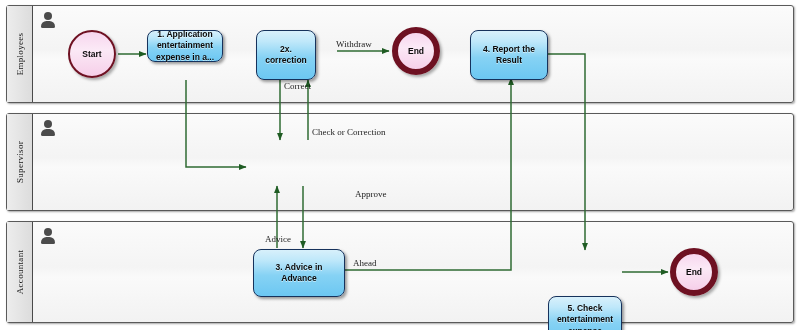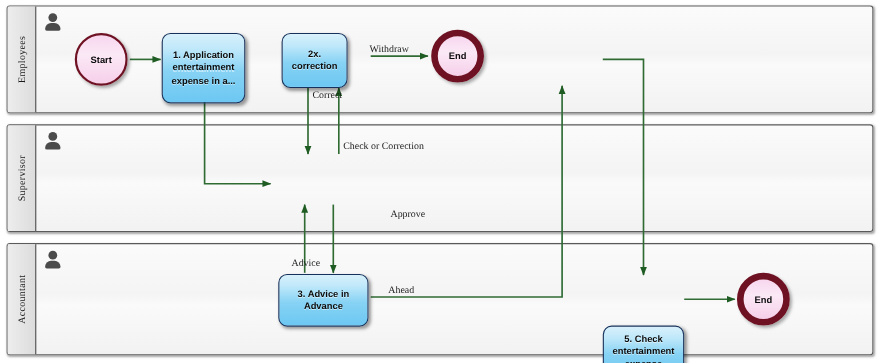--- a/index.html
+++ b/index.html
@@ -171,31 +171,34 @@
   </div>
 
   <div class="event end" style="left:392px;top:27px;width:48px;height:48px;">
     <span>End</span>
   </div>
 
   <div class="event end" style="left:670px;top:248px;width:48px;height:48px;">
     <span>End</span>
   </div>
 
-  <div class="task" style="left:147px;top:30px;width:76px;height:64px;">
+  <div class="task" style="left:147px;top:30px;width:76px;height:32px;">
     <span>1. Application entertainment expense in a...</span>
   </div>
 
   <div class="task" style="left:256px;top:30px;width:60px;height:50px;">
     <span>2x. correction</span>
   </div>
 
-
-
-  <div class="task" style="left:253px;top:249px;width:82px;height:48px;">
+  <div class="task" style="left:470px;top:30px;width:78px;height:50px;">
+    <span>4. Report the Result</span>
+  </div>
+
+
+  <div class="task" style="left:253px;top:249px;width:92px;height:48px;">
     <span>3. Advice in Advance</span>
   </div>
 
   <div class="task" style="left:548px;top:249px;width:74px;height:48px;margin-top:47px;">
     <span>5. Check entertainment expense</span>
   </div>
 
   <div class="flow-label" style="left:336px;top:39px;">Withdraw</div>
 
   <div class="flow-label" style="left:284px;top:81px;">Correct</div>

